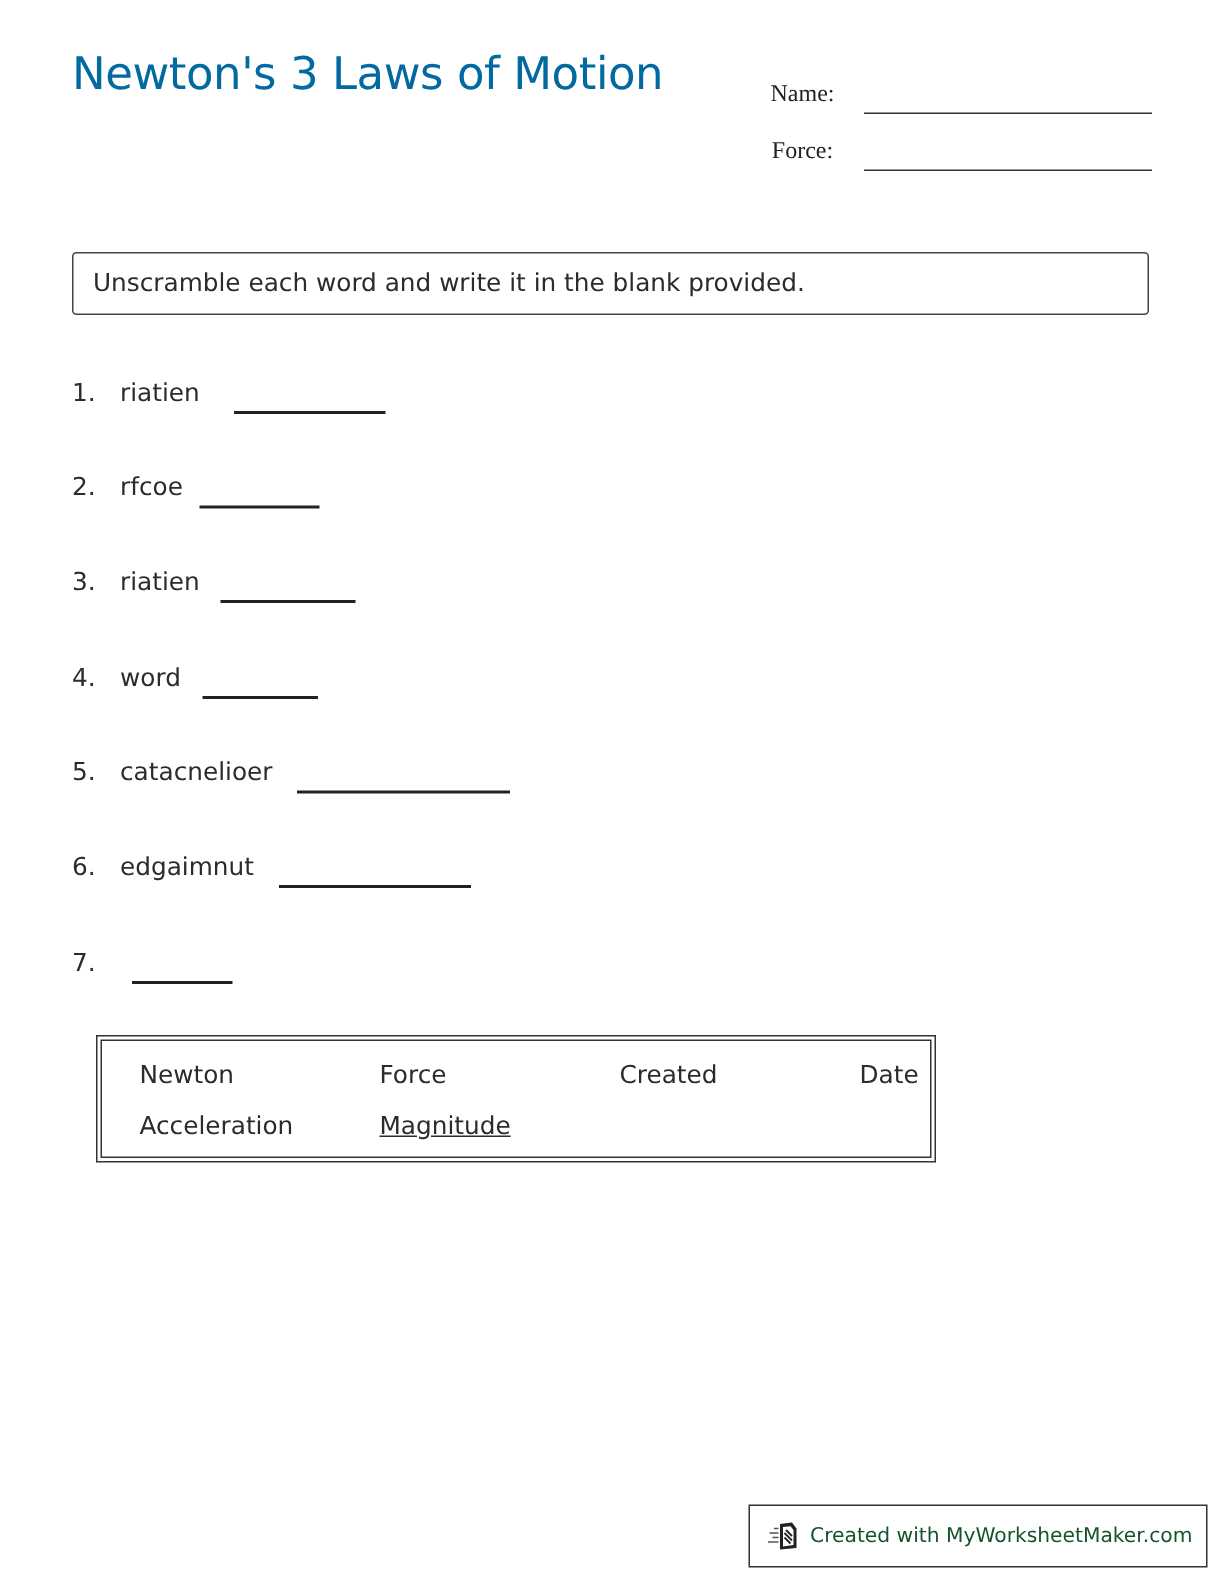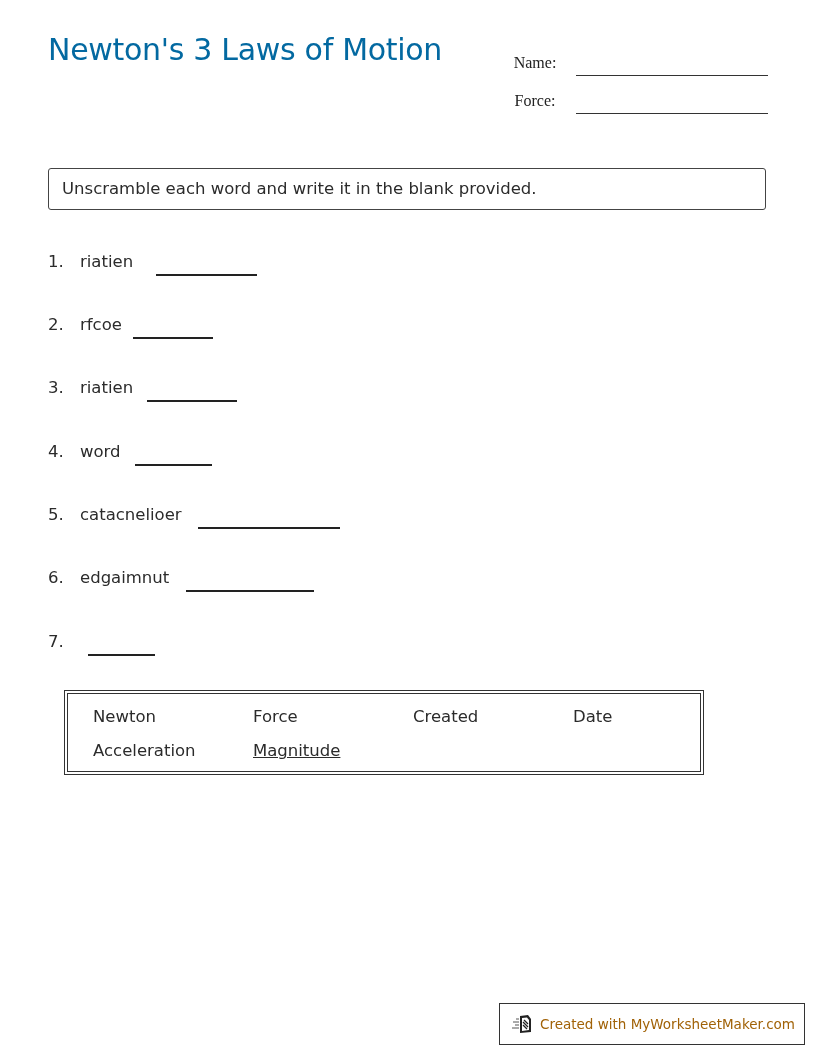--- a/index.html
+++ b/index.html
@@ -11,26 +11,26 @@
     .meta-label { position: absolute; text-align: center; width: 70px; }
     .meta-line { position: absolute; height: 0; border-bottom: 1.5px solid #333; width: 192px; }
 
     .instructions { position: absolute; left: 48px; top: 168px; width: 718px; height: 42px; box-sizing: border-box; border: 1.5px solid #444; border-radius: 3px; padding: 0 0 0 13px; font-size: 16.5px; line-height: 40px; color: #2b2b2b; white-space: nowrap; }
 
     .question { position: absolute; left: 48px; font-size: 16.5px; color: #2b2b2b; white-space: nowrap; height: 26px; }
     .q-num { position: absolute; left: 0; top: 0; }
     .q-word { position: absolute; left: 32px; top: 0; }
     .q-blank { position: absolute; top: 22px; height: 0; border-bottom: 2px solid #222; }
 
-    .wordbank { position: absolute; left: 64px; top: 690px; width: 640px; height: 85px; box-sizing: border-box; border: 3px double #333; border-width: 4px; border-style: double; }
+    .wordbank { position: absolute; left: 64px; top: 690px; width: 560px; height: 85px; box-sizing: border-box; border: 3px double #333; border-width: 4px; border-style: double; }
     .wb-word { position: absolute; font-size: 16.5px; color: #2b2b2b; white-space: nowrap; }
 
     .footer { position: absolute; left: 499px; top: 1003px; width: 306px; height: 42px; box-sizing: border-box; border: 1.5px solid #333; display: flex; align-items: center; padding-left: 12px; }
     .footer-icon { width: 22px; height: 22px; margin-right: 6px; display: inline-block; }
-    .footer-text { font-size: 13.5px; color: #a16207; white-space: nowrap; }
+    .footer-text { font-size: 13.5px; color: #14532d; white-space: nowrap; }
   </style>
 </head>
 <body>
 
 <h1 class="title">Newton's 3 Laws of Motion</h1>
 
 <div class="meta">
   <span class="meta-label" style="left:500px; top:54px;">Name:</span>
   <span class="meta-line" style="left:576px; top:75px;"></span>
 </div>

